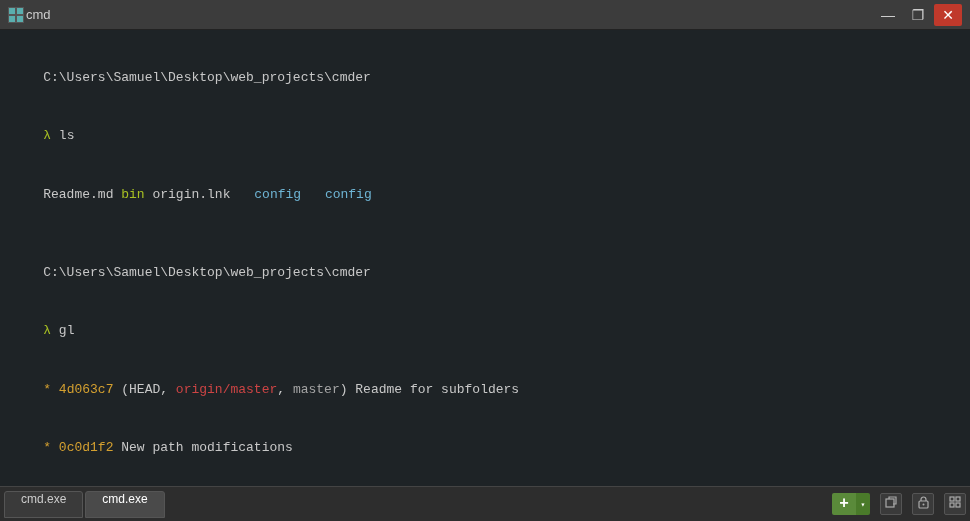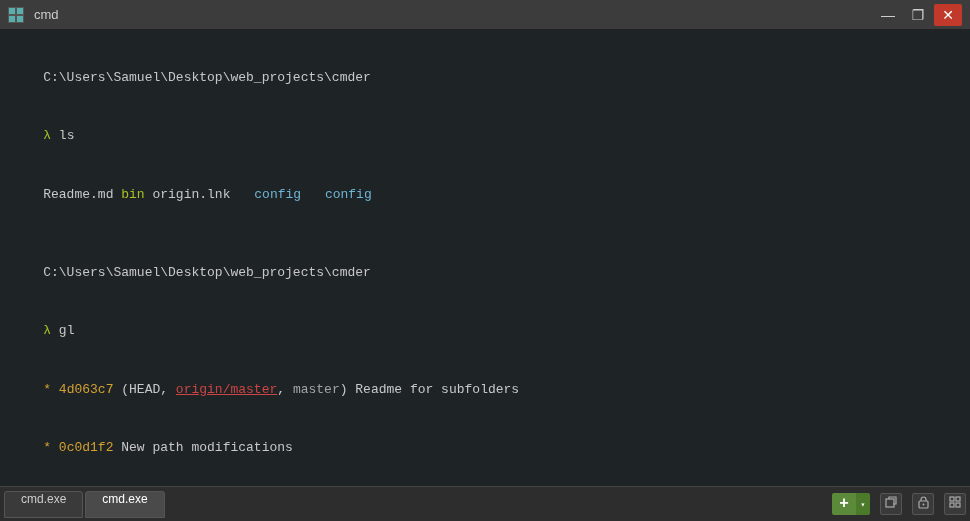--- a/index.html
+++ b/index.html
@@ -18,21 +18,21 @@
       align-items: center;
       justify-content: space-between;
       background: #3c3c3c;
       height: 30px;
       padding: 0 8px;
       border-bottom: 1px solid #222;
     }
     .title-bar-left {
       display: flex;
       align-items: center;
-      gap: 10px;
+      gap: 2px;
     }
     .title-bar-icon {
       width: 16px;
       height: 16px;
       background: #555;
       display: flex;
       align-items: center;
       justify-content: center;
       font-size: 10px;
       color: #aaa;
@@ -72,21 +72,21 @@
 
     .line {
       line-height: 1.5;
       white-space: pre;
     }
 
     .c-white { color: #c8c8c8; }
     .c-green { color: #a8c023; }
     .c-yellow { color: #d4a030; }
     .c-blue { color: #6eb4d4; margin-left: 16px; }
-    .c-red { color: #cc4444; text-decoration: underline; }
+    .c-red { color: #cc4444; }
     .c-bright-green { color: #a3a3a3; }
 
     
     .tab-bar {
       display: flex;
       align-items: center;
       background: #2d2d2d;
       height: 35px;
       border-top: 1px solid #444;
       padding: 0 4px;

